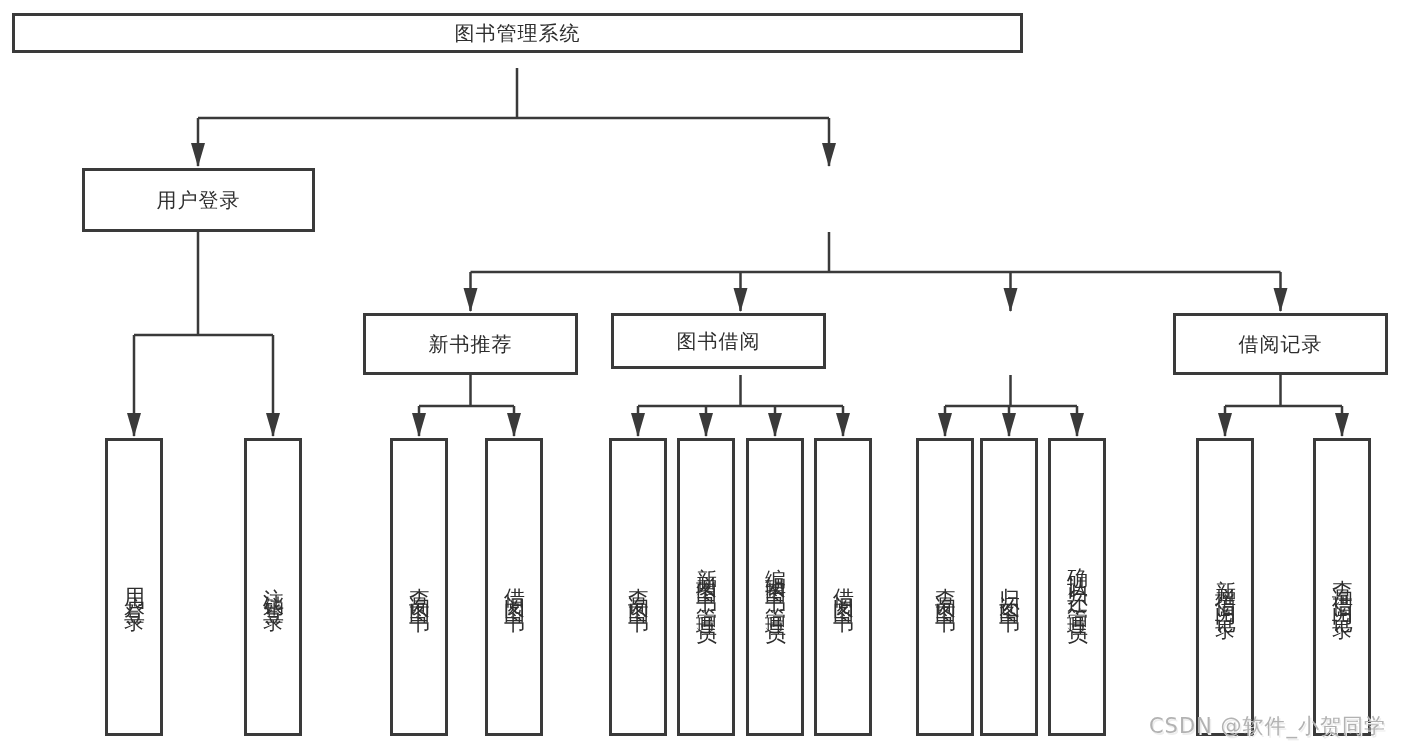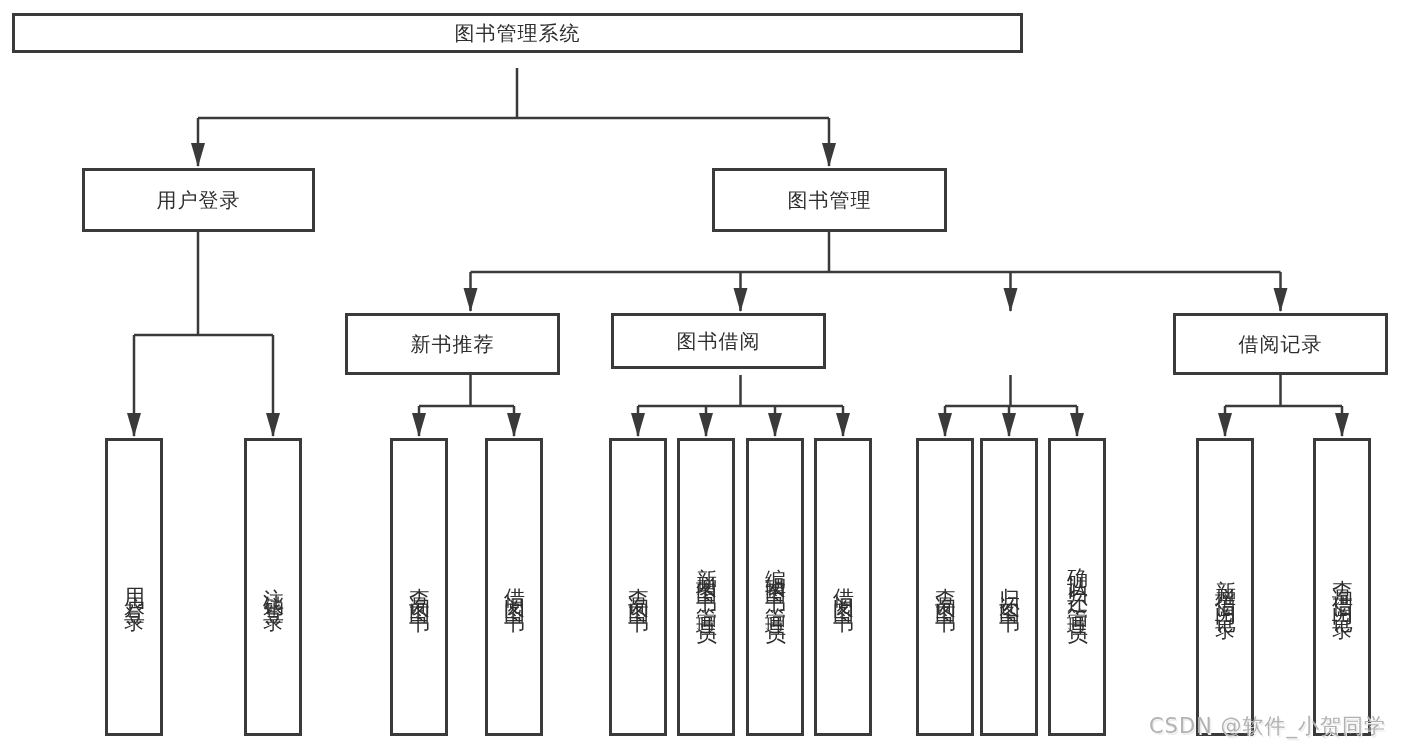--- a/index.html
+++ b/index.html
@@ -68,25 +68,22 @@
     </g>
   </svg>
 
   <div class="box h" style="left:12px;top:13px;width:1011px;height:40px">
     <span>图书管理系统</span>
   </div>
 
   <div class="box h" style="left:82px;top:168px;width:233px;height:64px">
     <span>用户登录</span>
   </div>
-  <div class="box h" style="left:712px;top:168px;width:235px;height:64px">
-    <span>图书管理</span>
-  </div>
 
-  <div class="box h" style="left:345px;top:313px;width:215px;height:62px">
+  <div class="box h" style="left:363px;top:313px;width:215px;height:62px">
     <span>新书推荐</span>
   </div>
   <div class="box h" style="left:611px;top:313px;width:215px;height:56px">
     <span>图书借阅</span>
   </div>
   <div class="box h" style="left:1173px;top:313px;width:215px;height:62px">
     <span>借阅记录</span>
   </div>
 
   <div class="box v" style="left:105px;top:438px;width:58px;height:298px">

